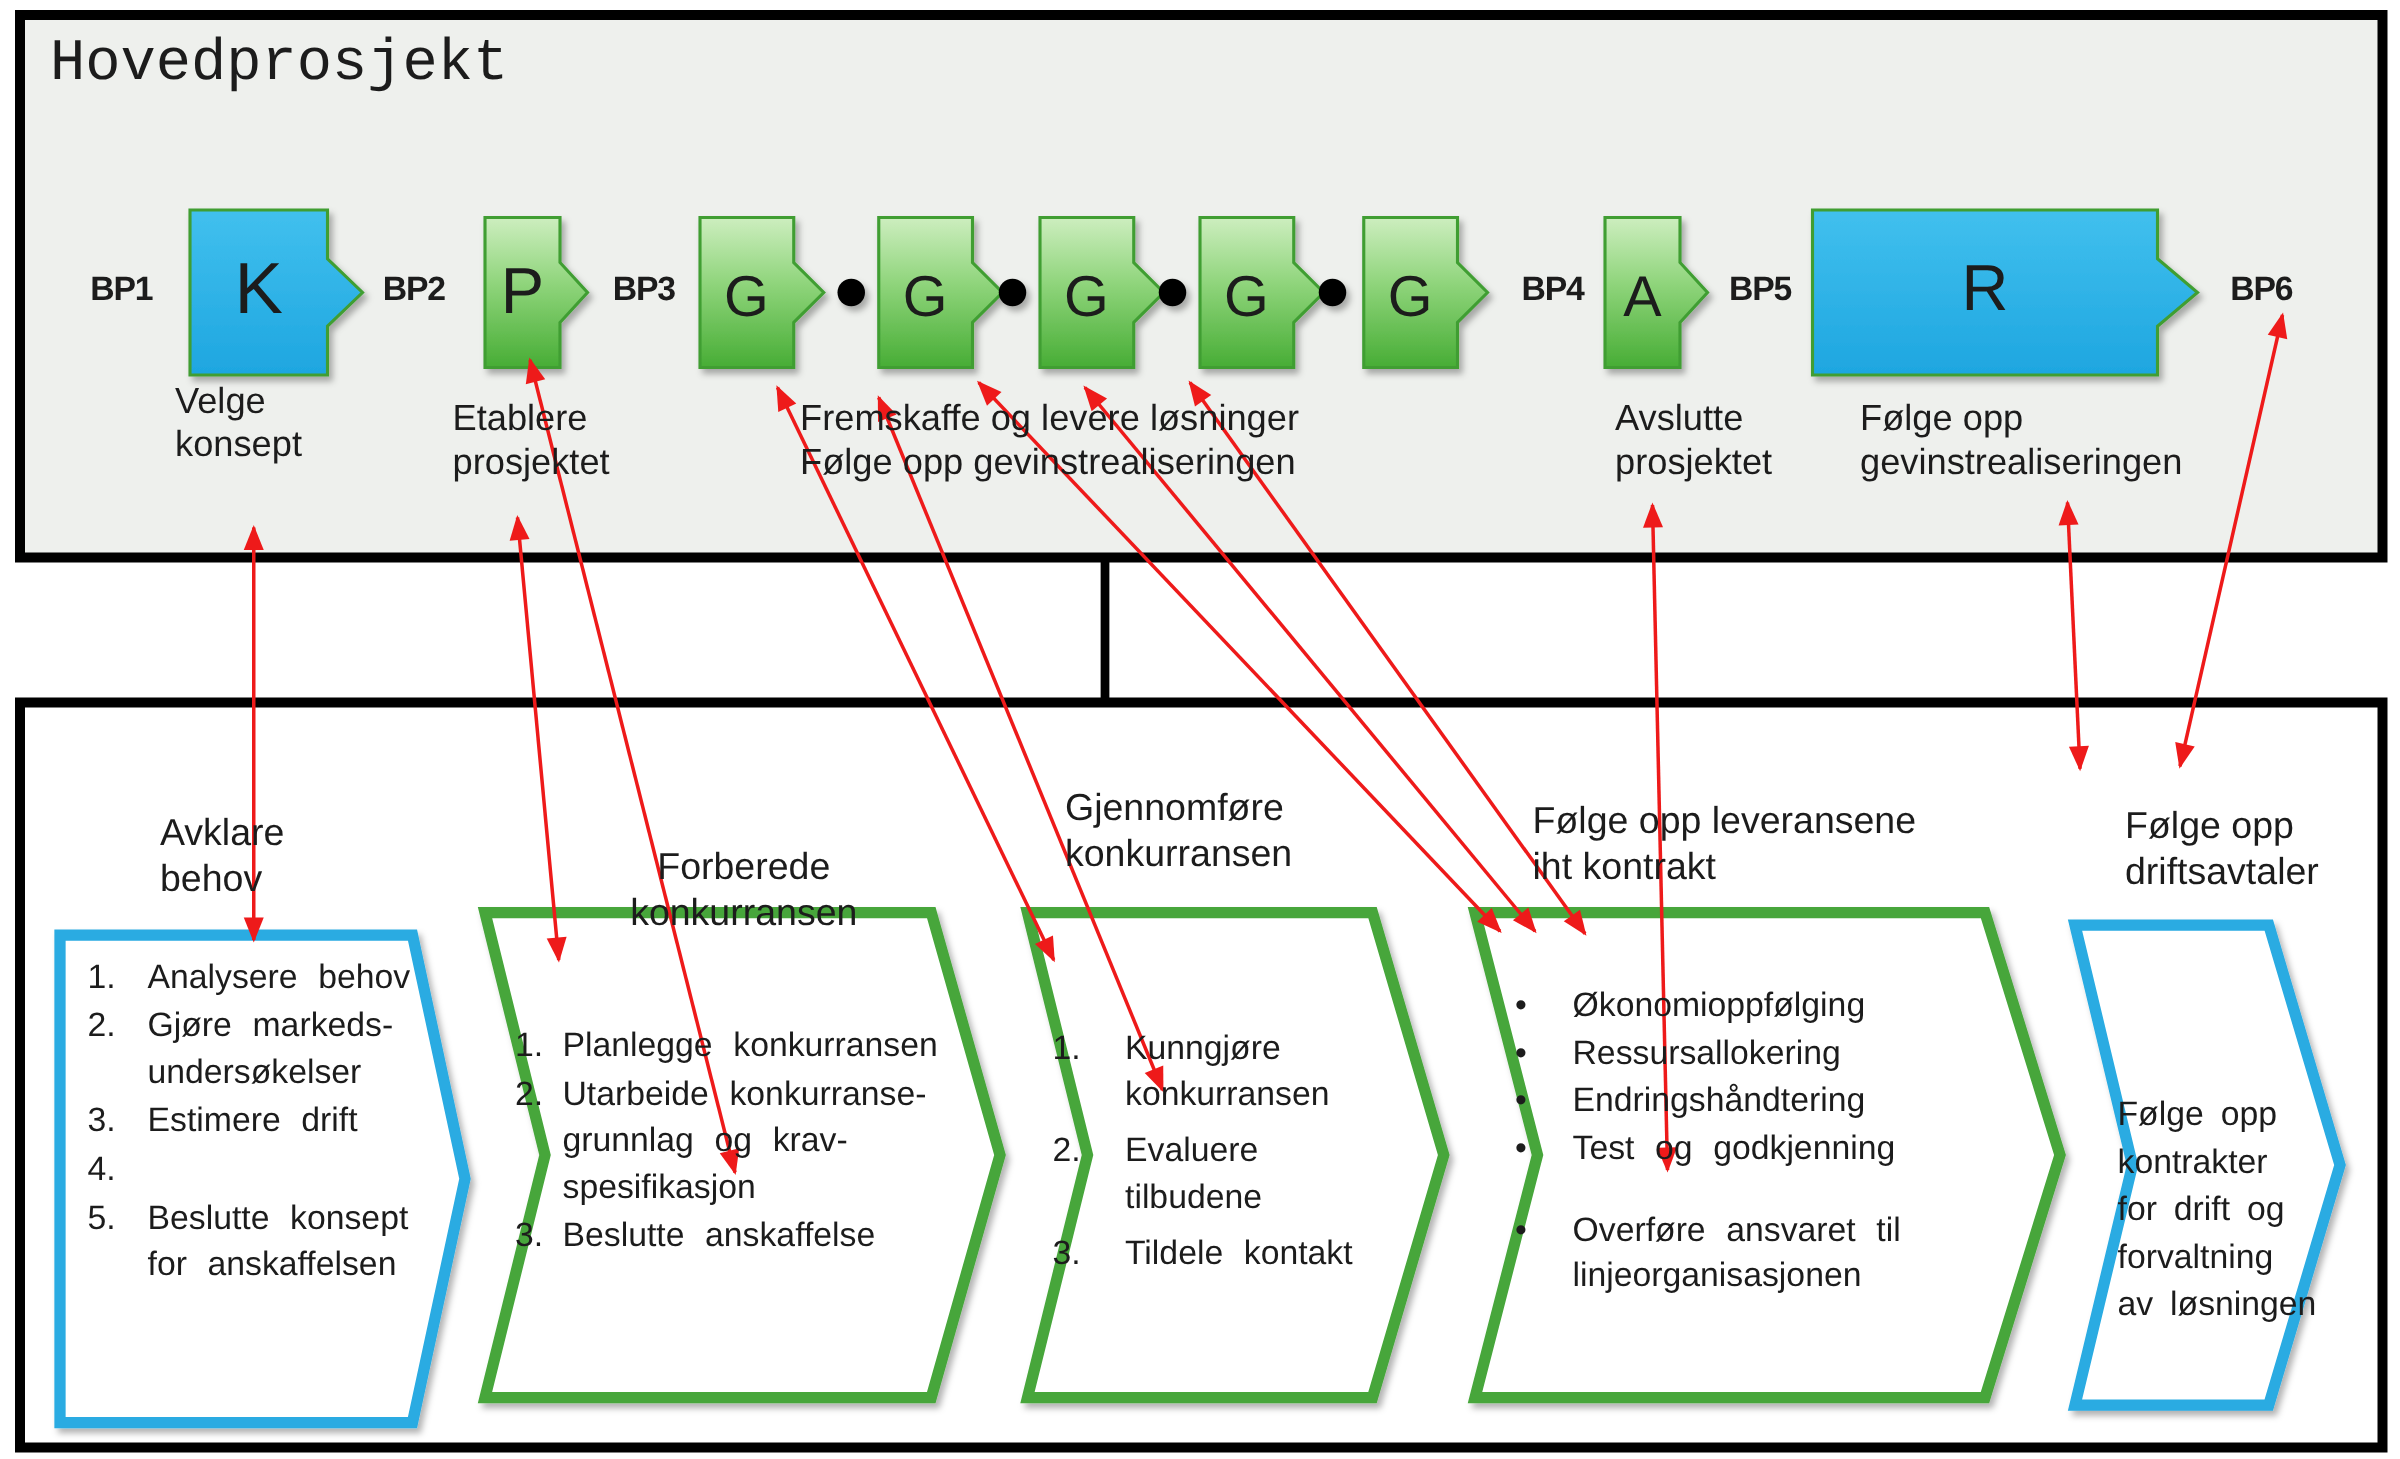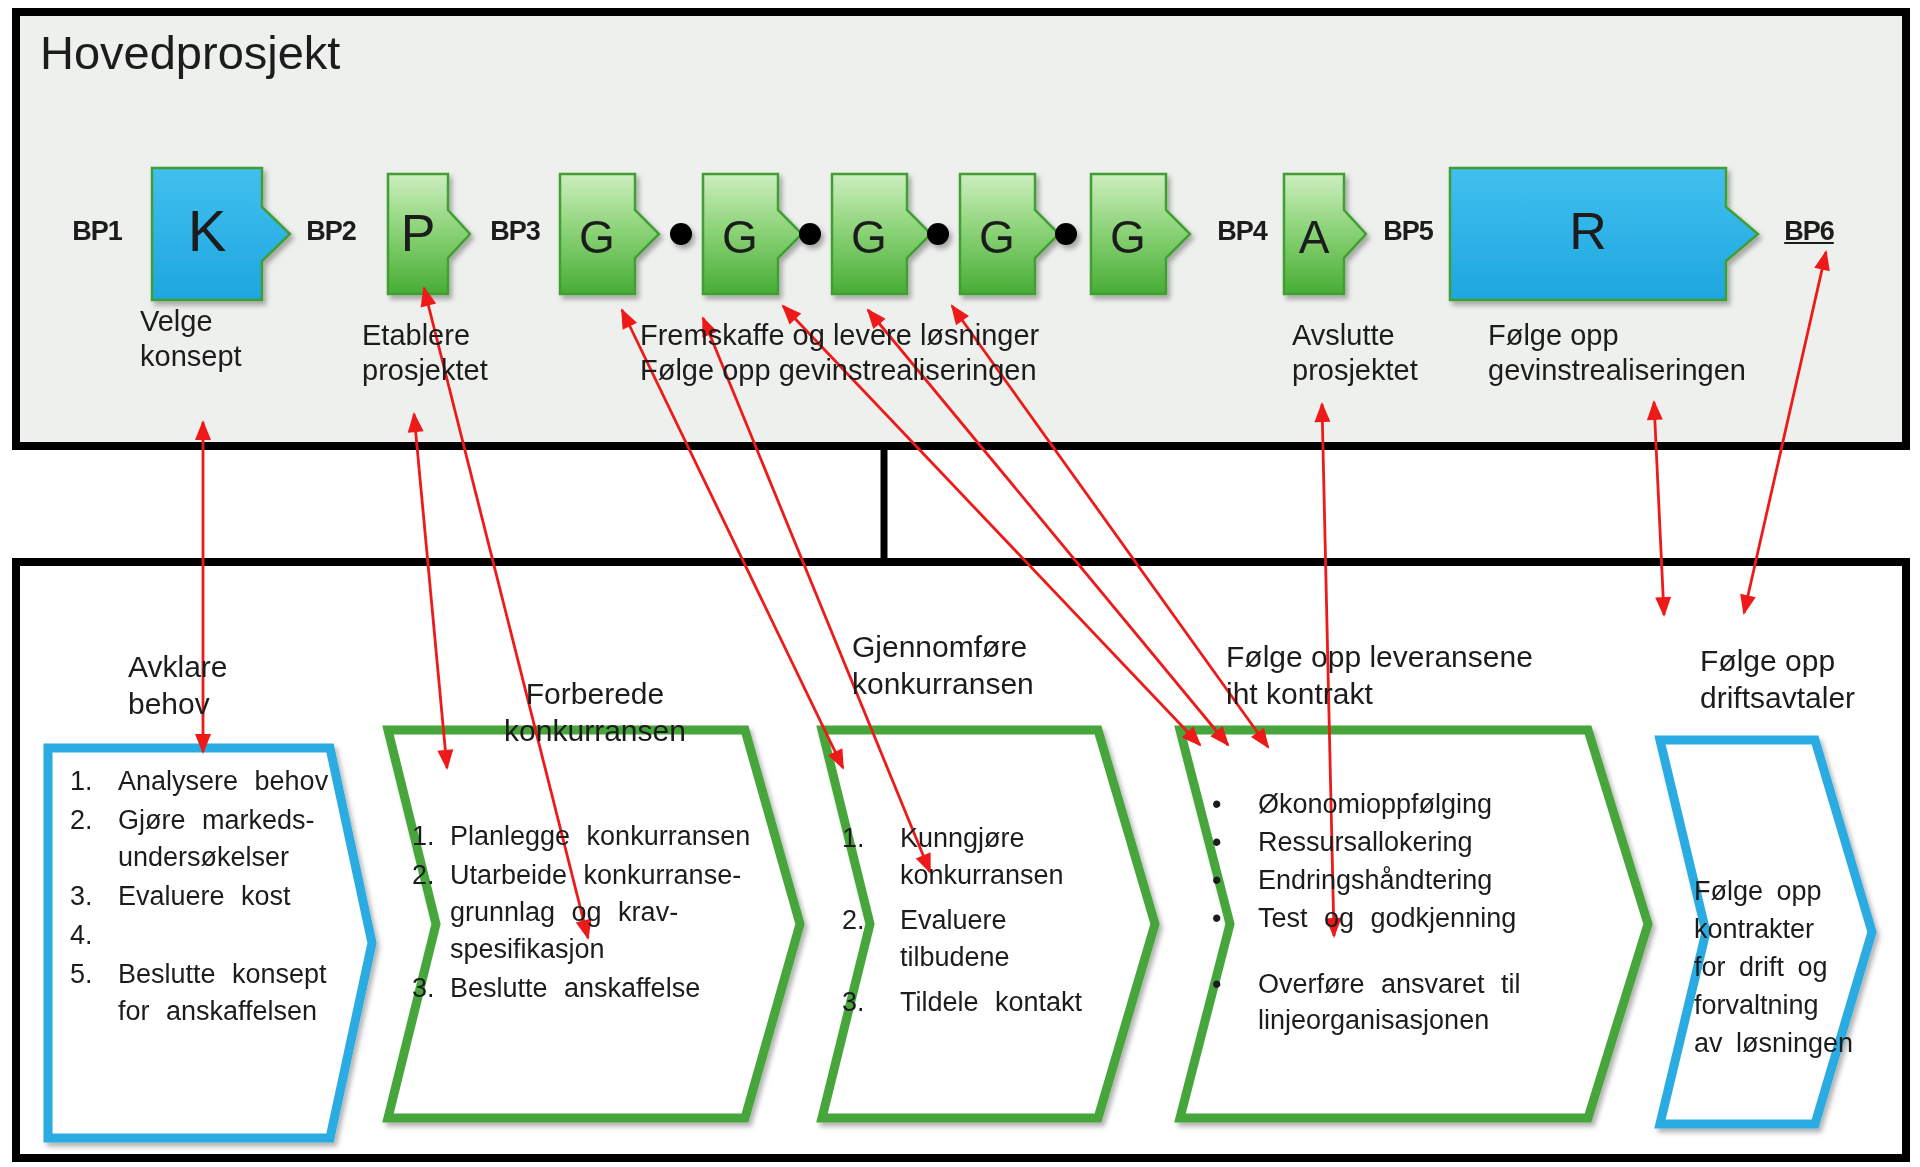--- a/index.html
+++ b/index.html
@@ -1,20 +1,20 @@
 <!DOCTYPE html>
 <html><head>
 <meta charset="utf-8">
 <style>
   html,body{margin:0;padding:0;background:#fff;}
   .canvas{position:relative;width:1920px;height:1167px;background:#ffffff;
           font-family:"Liberation Sans",sans-serif;color:#1c1c1c;overflow:hidden;}
   .abs{position:absolute;}
   .pre{white-space:pre-line;}
-  .title{font-size:47px;letter-spacing:0px;}
+  .title{font-size:47px;letter-spacing:0px;font-family:Liberation Mono, monospace;}
   .bp{font-size:27px;font-weight:bold;transform:translateX(-50%);letter-spacing:-1px;}
   .letter{transform:translateX(-50%);text-align:center;}
   .cap{font-size:29px;line-height:35px;}
   .hdr{font-size:30px;line-height:37px;}
   .lst{font-size:27px;line-height:37px;}
   .row{display:flex;align-items:flex-start;margin-bottom:2px;}
   .row .n{flex:0 0 auto;}
   .row .t{flex:1 1 auto;word-spacing:9px;}
   .a5t{font-size:27px;line-height:38px;word-spacing:6px;}
   .gap{margin-top:30px;}
@@ -90,21 +90,21 @@
     </g>
   </svg>
 
   <div class="abs title" style="left:40px;top:25px;">Hovedprosjekt</div>
 
   <div class="abs bp" style="left:97px;top:216px;">BP1</div>
   <div class="abs bp" style="left:331px;top:216px;">BP2</div>
   <div class="abs bp" style="left:515px;top:216px;">BP3</div>
   <div class="abs bp" style="left:1242px;top:216px;">BP4</div>
   <div class="abs bp" style="left:1408px;top:216px;">BP5</div>
-  <div class="abs bp" style="left:1809px;top:216px;text-decoration:underline;">BP6</div>
+  <div class="abs bp" style="left:1809px;top:216px;">BP6</div>
 
   <div class="abs letter" style="left:207px;top:197px;font-size:58px;">K</div>
   <div class="abs letter" style="left:418px;top:203px;font-size:52px;">P</div>
   <div class="abs letter" style="left:597px;top:210px;font-size:46px;">G</div>
   <div class="abs letter" style="left:740px;top:210px;font-size:46px;">G</div>
   <div class="abs letter" style="left:869px;top:210px;font-size:46px;">G</div>
   <div class="abs letter" style="left:997px;top:210px;font-size:46px;">G</div>
   <div class="abs letter" style="left:1128px;top:210px;font-size:46px;">G</div>
   <div class="abs letter" style="left:1314px;top:210px;font-size:46px;">A</div>
   <div class="abs letter" style="left:1588px;top:201px;font-size:52px;">R</div>
@@ -137,21 +137,21 @@
         <span class="n" style="width:48px;">1.</span>
         <span class="t pre">Analysere behov</span>
       </div>
     <div class="row">
         <span class="n" style="width:48px;">2.</span>
         <span class="t pre">Gjøre markeds-
 undersøkelser</span>
       </div>
     <div class="row">
         <span class="n" style="width:48px;">3.</span>
-        <span class="t pre">Evaluere kost</span>
+        <span class="t pre">Estimere drift</span>
       </div>
     <div class="row">
         <span class="n" style="width:48px;">4.</span>
       </div>
     <div class="row">
         <span class="n" style="width:48px;">5.</span>
         <span class="t pre">Beslutte konsept
 for anskaffelsen</span>
       </div>
   </div>

